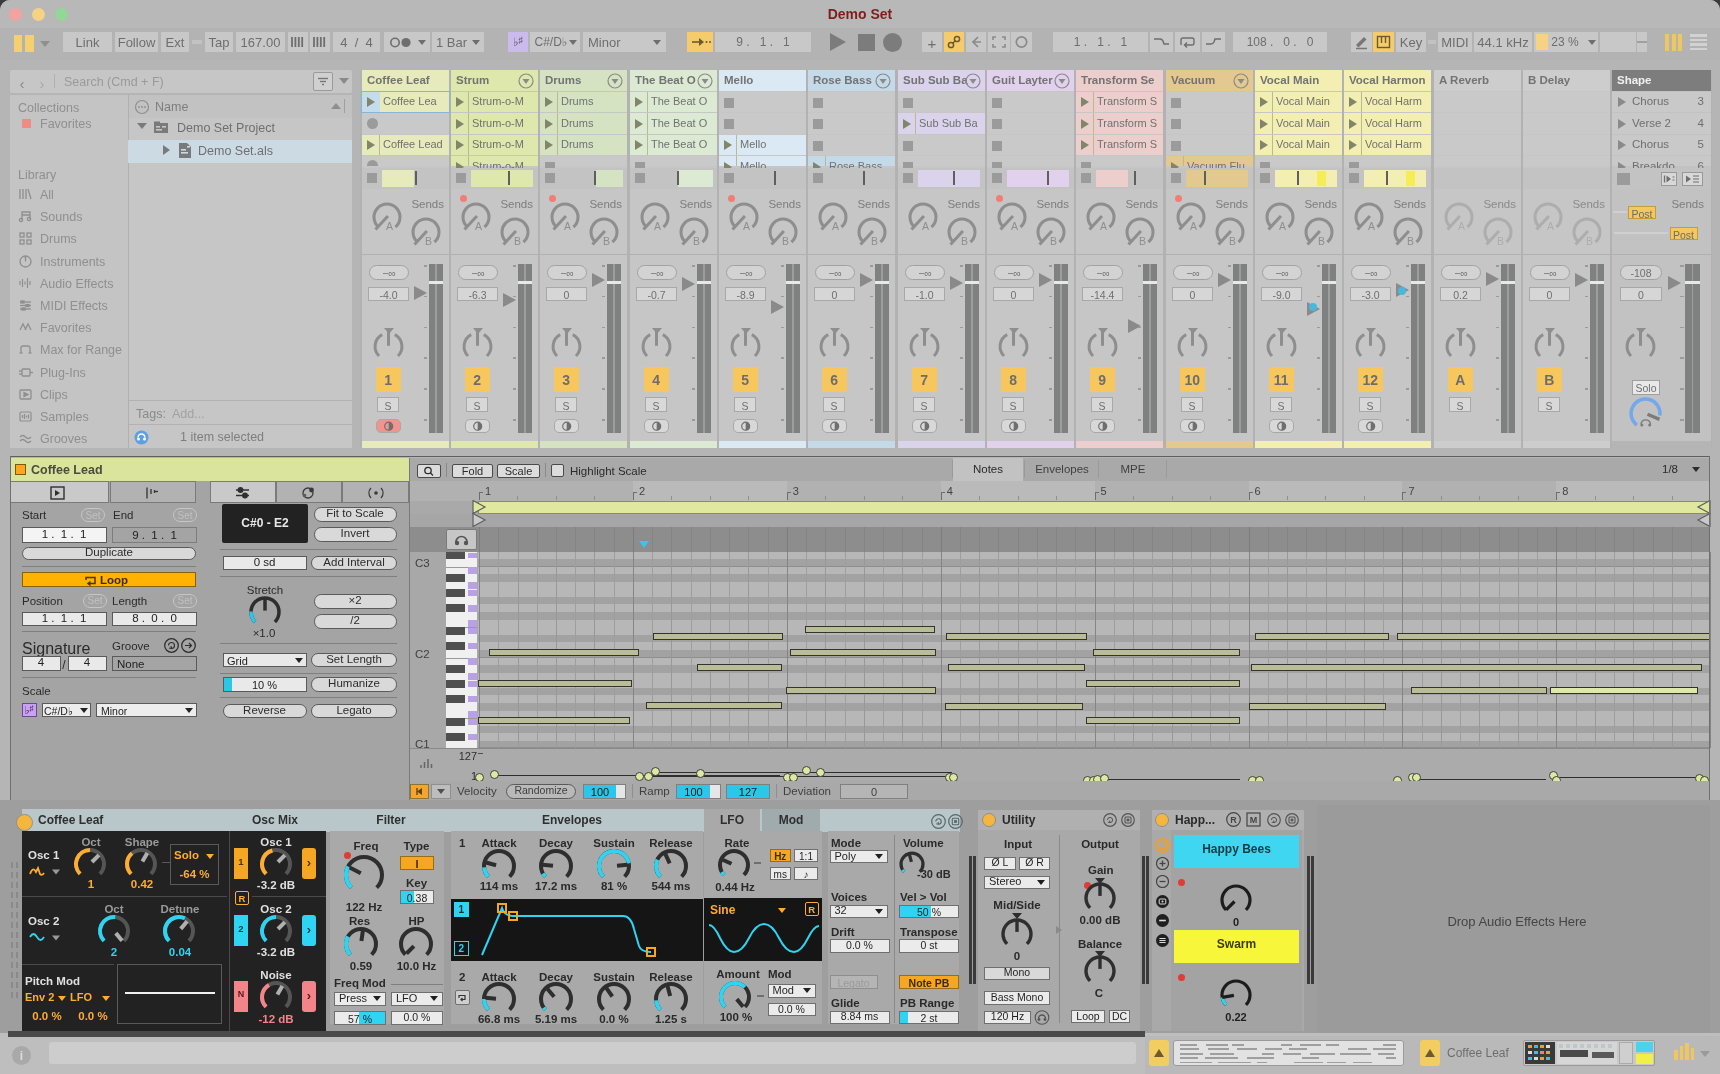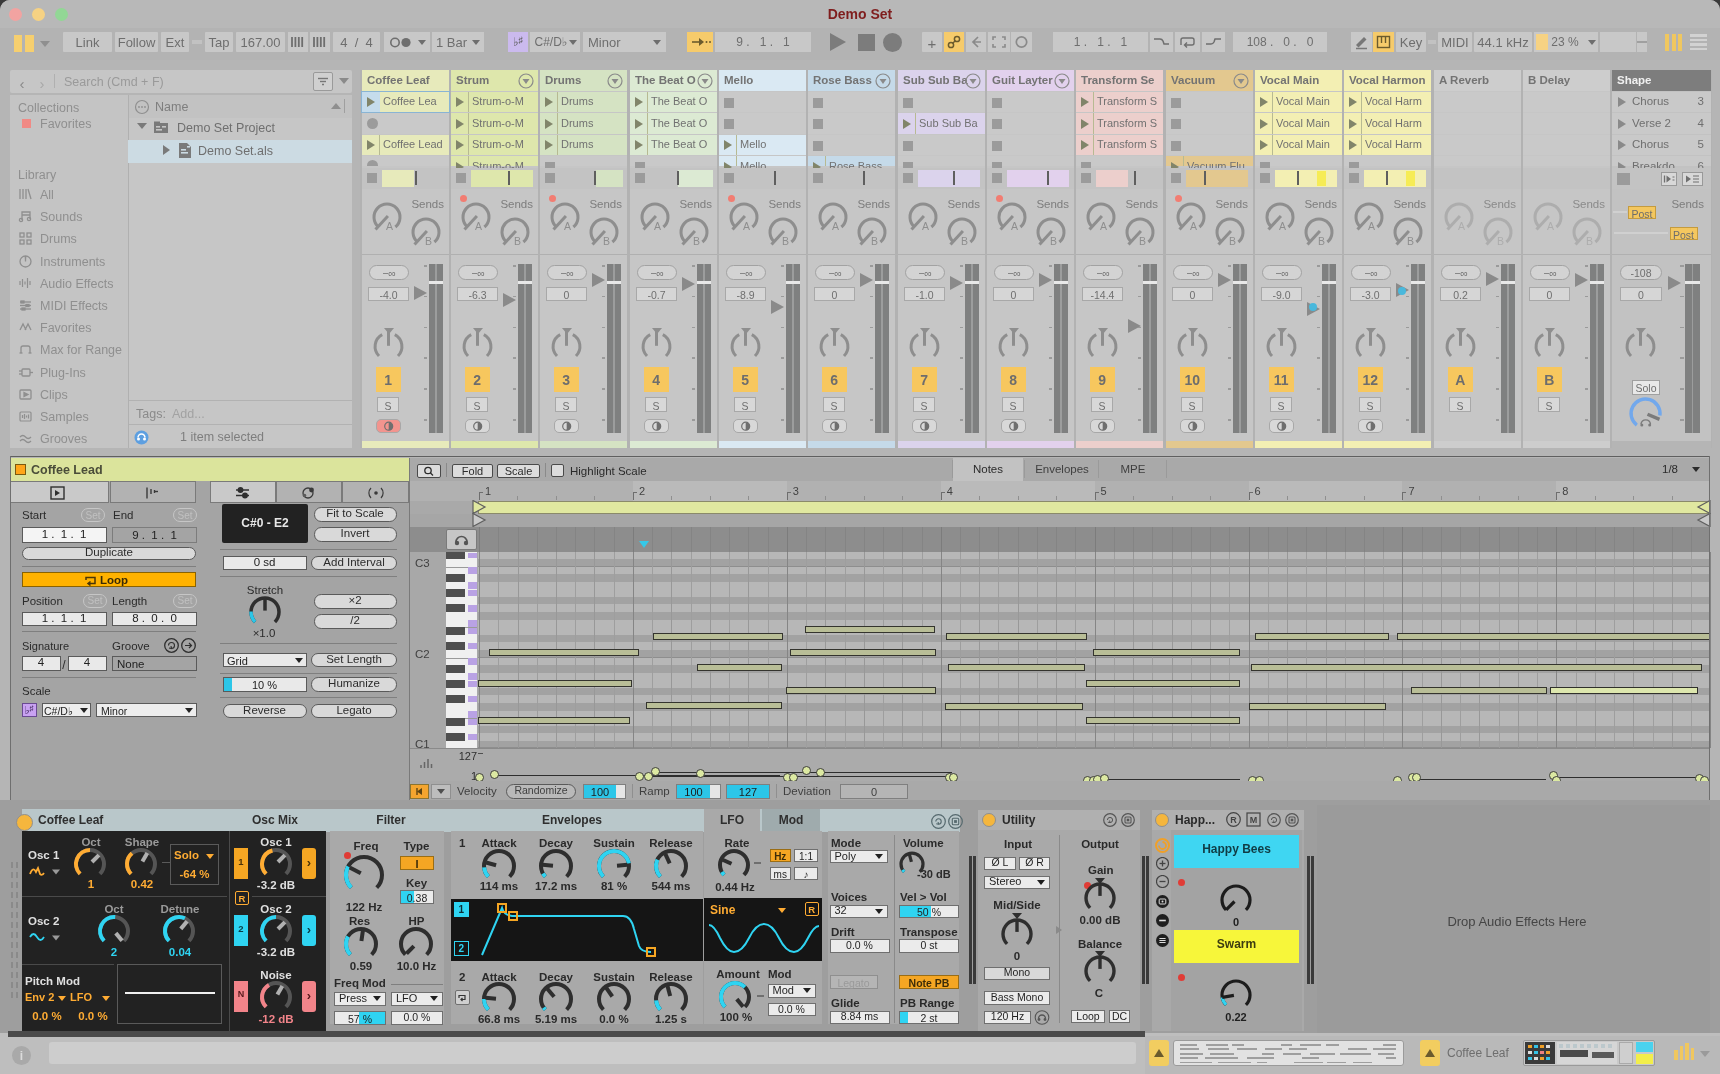--- a/index.html
+++ b/index.html
@@ -1376,21 +1376,21 @@
 <div class="a" style="left:83px;top:593.5px;width:24px;height:14px;border:1.3px solid #c6c6c6;box-sizing:border-box;border-radius:7px;"></div>
 <div class="t" style="left:83px;top:595.0px;width:24px;font-size:10px;color:#c0c0c0;text-align:center;font-weight:400;">Set</div>
 <div class="t" style="left:112px;top:594.5px;width:50px;font-size:11.5px;color:#2b2b2b;text-align:left;font-weight:400;">Length</div>
 <div class="a" style="left:173px;top:593.5px;width:24px;height:14px;border:1.3px solid #c6c6c6;box-sizing:border-box;border-radius:7px;"></div>
 <div class="t" style="left:173px;top:595.0px;width:24px;font-size:10px;color:#c0c0c0;text-align:center;font-weight:400;">Set</div>
 <div class="a" style="left:21.5px;top:611.5px;width:85px;height:14.5px;background:#e9e9e9;border:1px solid #5a5a5a;box-sizing:border-box;"></div>
 <div class="t" style="left:21.5px;top:611.5px;width:85px;font-size:11.5px;color:#222;text-align:center;font-weight:400;">1&nbsp;.&nbsp;&nbsp;1&nbsp;.&nbsp;&nbsp;1</div>
 <div class="a" style="left:112px;top:611.5px;width:85px;height:14.5px;background:#e9e9e9;border:1px solid #5a5a5a;box-sizing:border-box;"></div>
 <div class="t" style="left:112px;top:611.5px;width:85px;font-size:11.5px;color:#222;text-align:center;font-weight:400;">8&nbsp;.&nbsp;&nbsp;0&nbsp;.&nbsp;&nbsp;0</div>
 <div class="a" style="left:22px;top:631px;width:174px;height:1px;background:#7f7f7f"></div>
-<div class="t" style="left:22px;top:639.5px;width:70px;font-size:11px;color:#2b2b2b;text-align:left;font-weight:400;">Signature</div>
+<div class="t" style="left:22px;top:639.5px;width:70px;font-size:16px;color:#2b2b2b;text-align:left;font-weight:400;">Signature</div>
 <div class="t" style="left:112px;top:639.5px;width:55px;font-size:11.5px;color:#2b2b2b;text-align:left;font-weight:400;">Groove</div>
 <svg class="a" style="left:164px;top:638px" width="15" height="15" viewBox="0 0 15 15">
       <circle cx="7.5" cy="7.5" r="6.8" fill="none" stroke="#2f2f2f" stroke-width="1.3"></circle>
       <path d="M4.5 7.5 A3 3 0 1 1 7.5 10.5 M5 10 L7.5 10.5 L7 8" fill="none" stroke="#2f2f2f" stroke-width="1.1"></path>
     </svg>
 <svg class="a" style="left:181px;top:638px" width="15" height="15" viewBox="0 0 15 15">
       <circle cx="7.5" cy="7.5" r="6.8" fill="none" stroke="#2f2f2f" stroke-width="1.3"></circle>
       <path d="M4 7.5 L10 7.5 M8 5 L10.5 7.5 L8 10" fill="none" stroke="#2f2f2f" stroke-width="1.2"></path>
     </svg>
 <div class="a" style="left:21.5px;top:656px;width:39px;height:15px;background:#e9e9e9;border:1px solid #5a5a5a;box-sizing:border-box;"></div>

